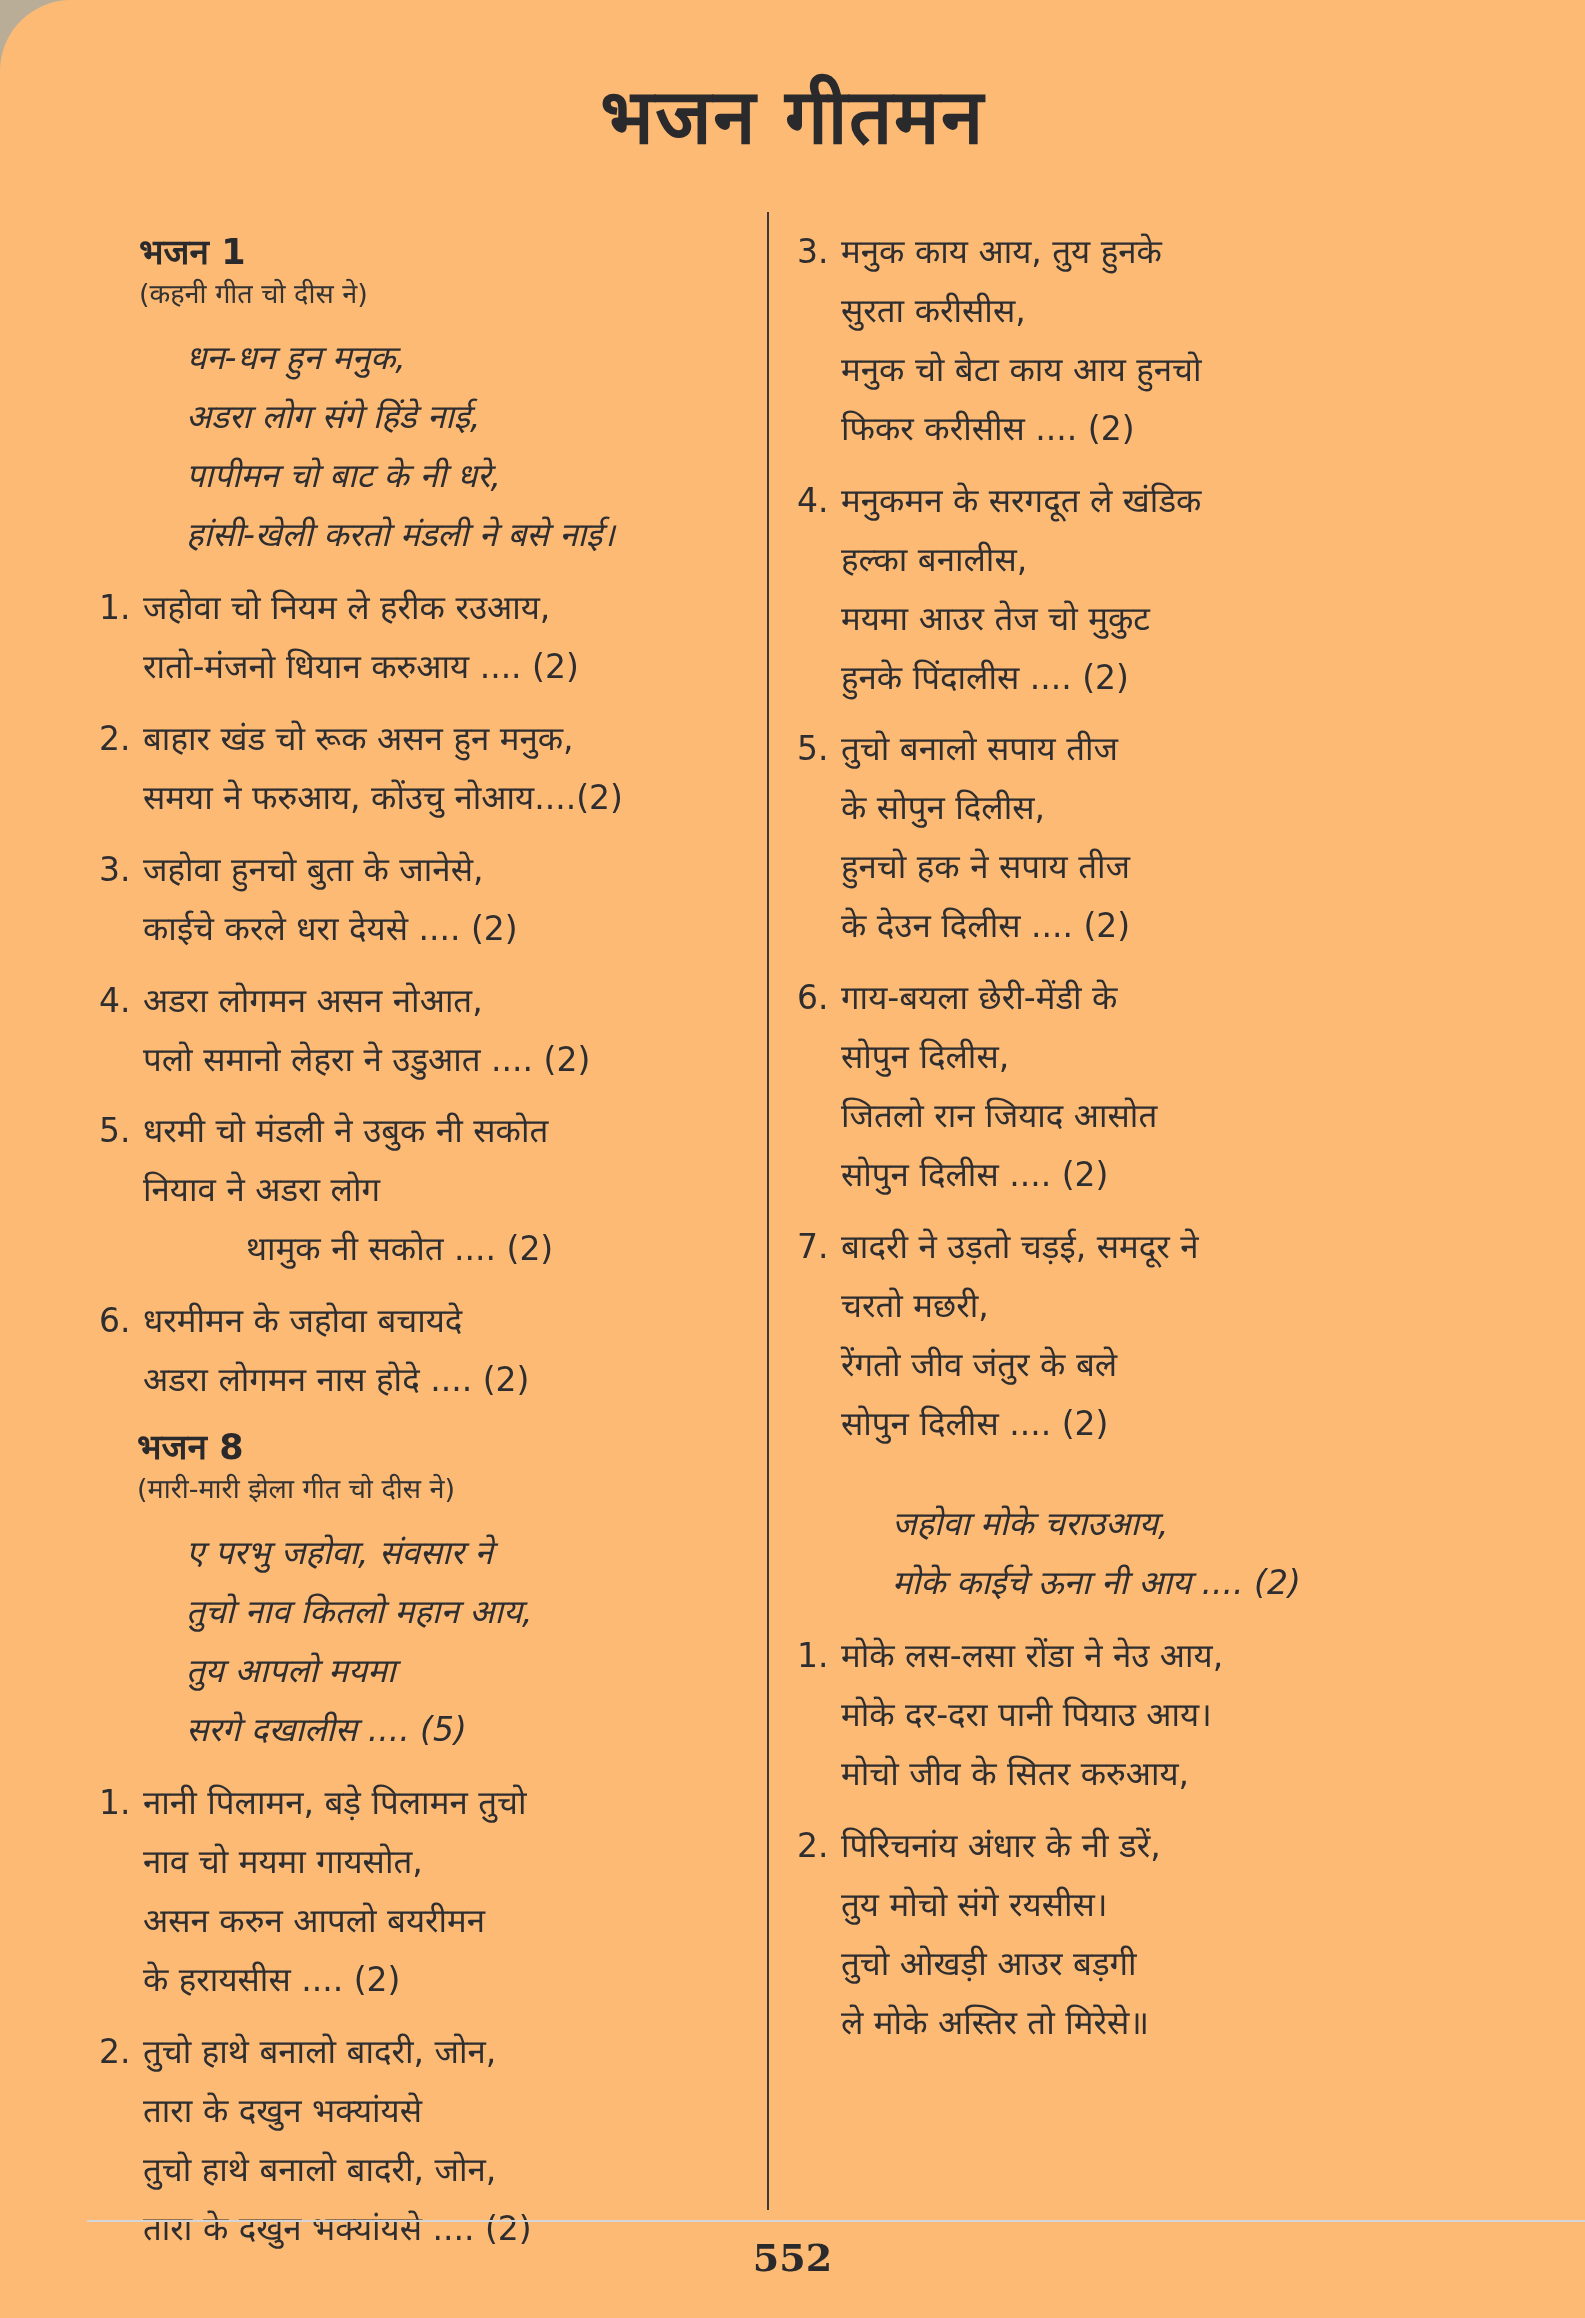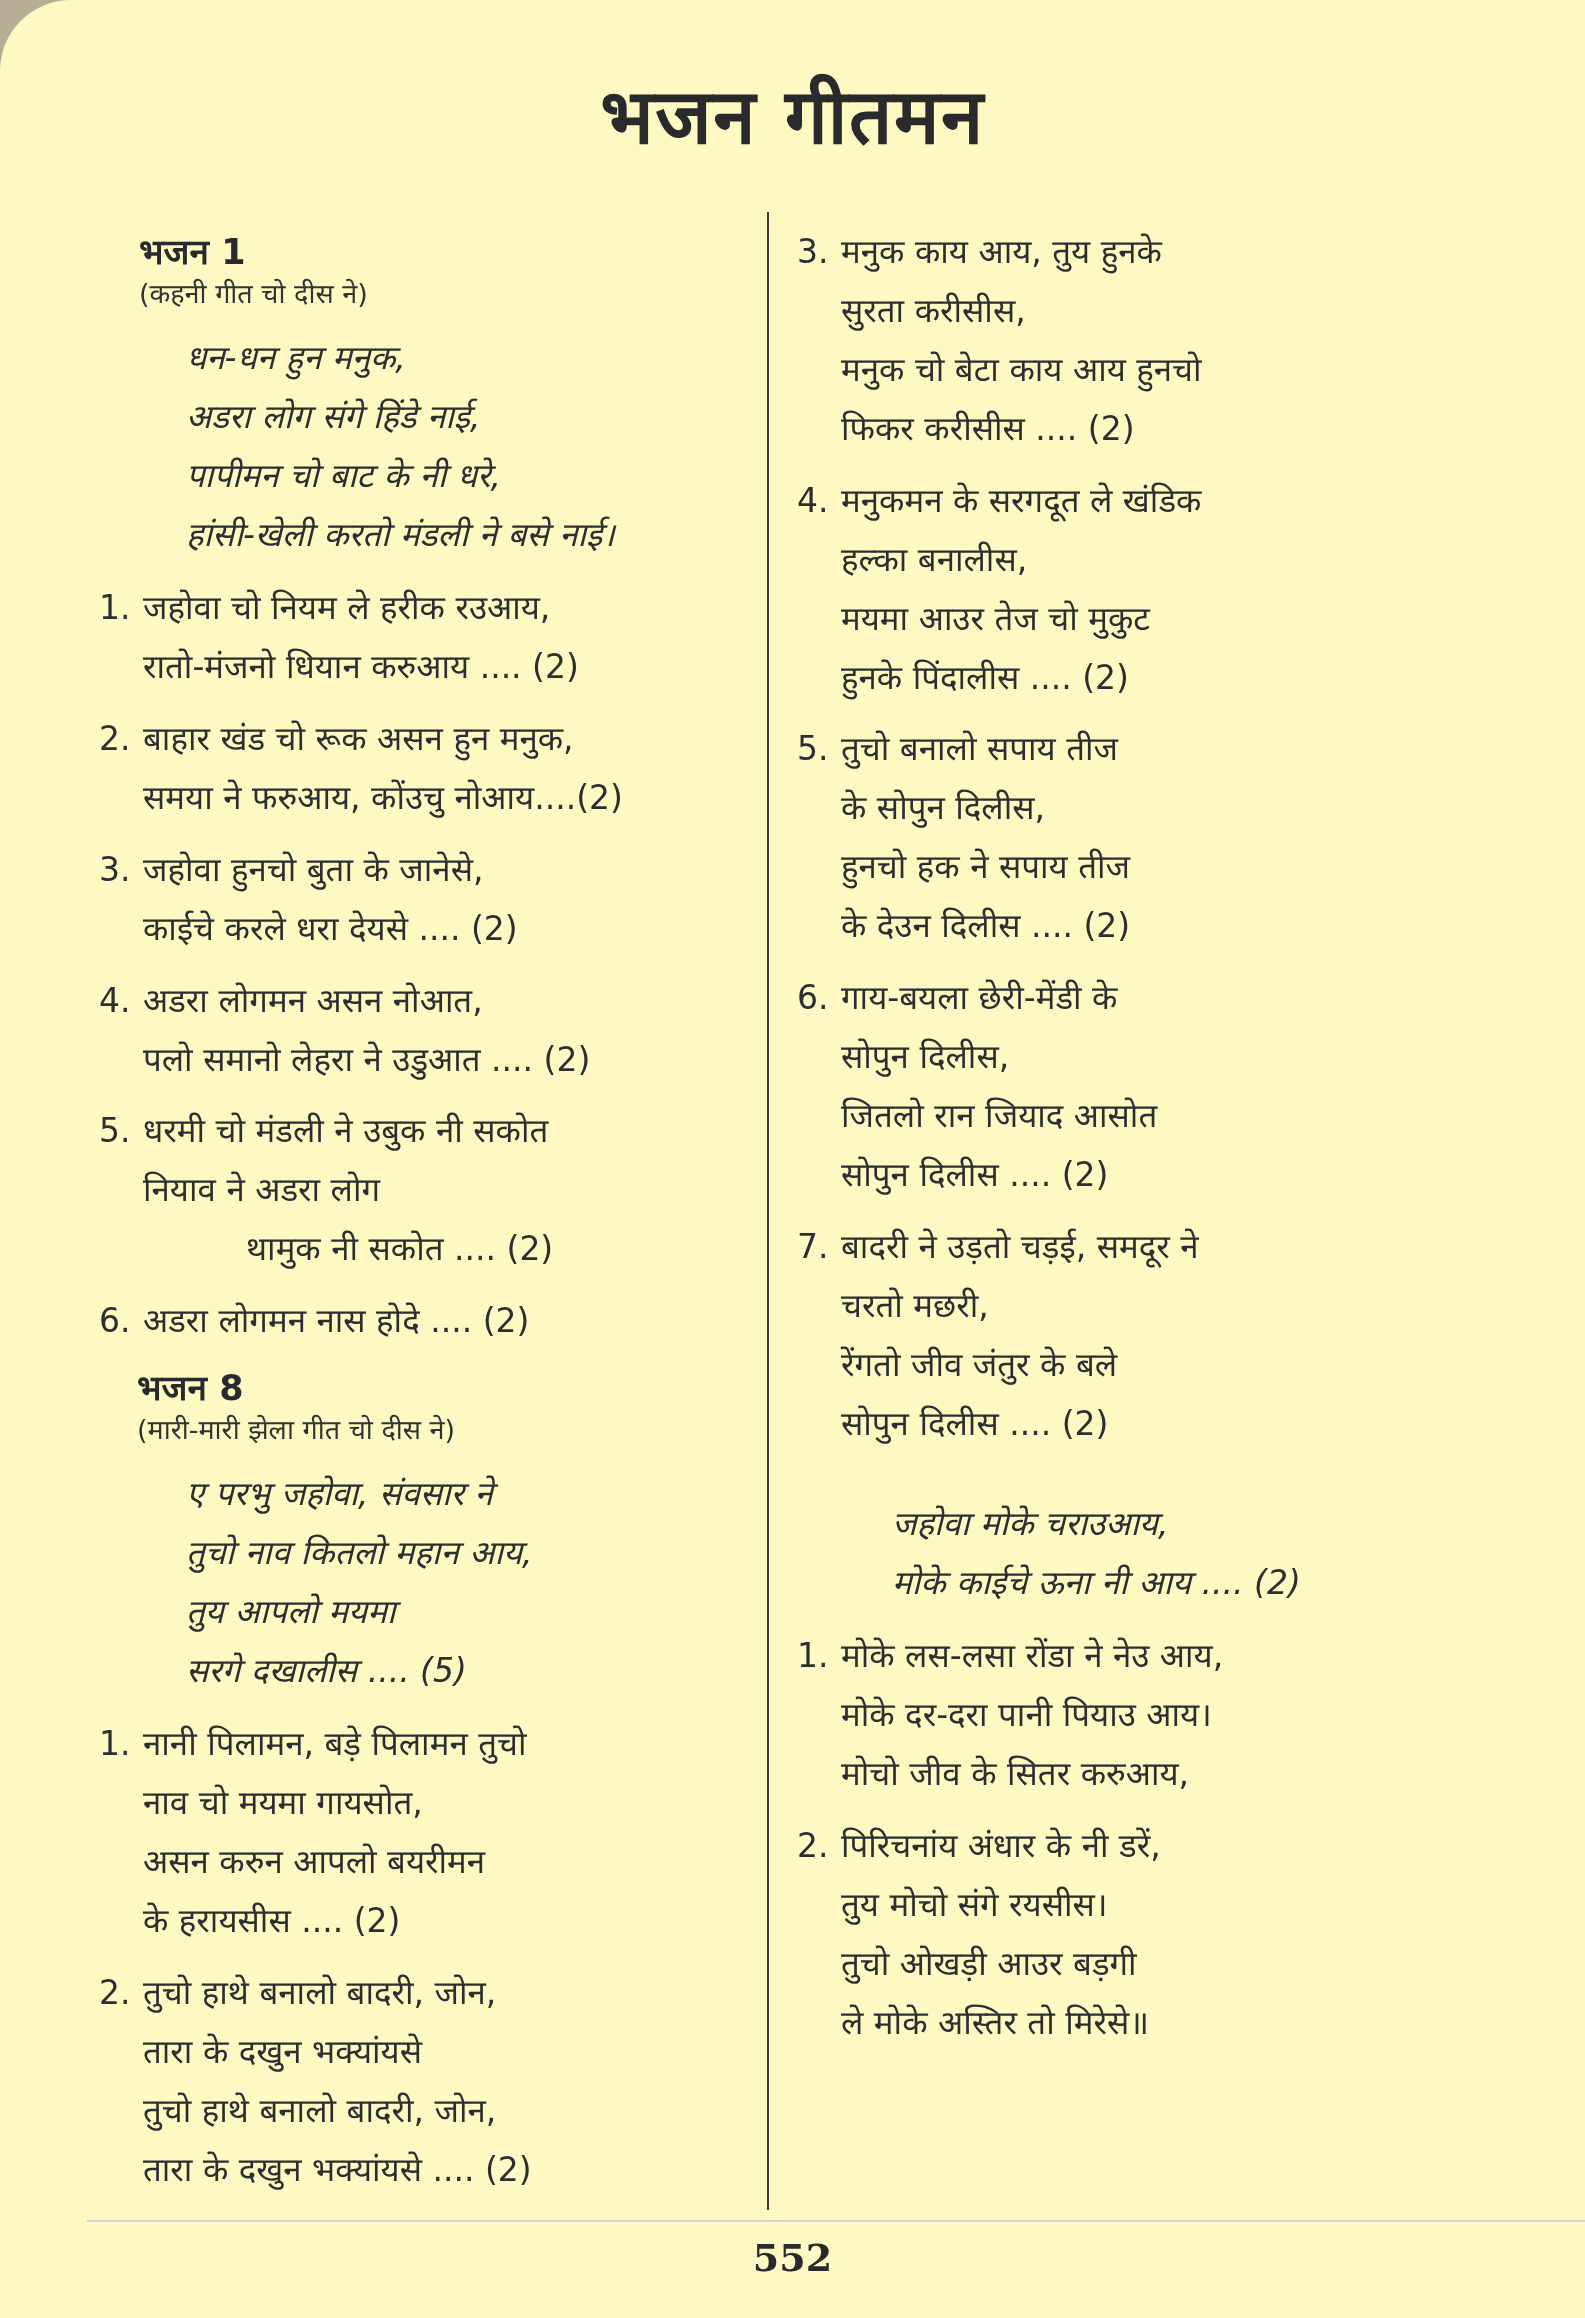--- a/index.html
+++ b/index.html
@@ -4,21 +4,21 @@
 <style>
   html, body { margin: 0; padding: 0; }
   body {
     width: 1585px; height: 2319px; overflow: hidden;
     background: #b9ad98;
     font-family: "DejaVu Sans", sans-serif;
     color: #2e2e30;
   }
   .page {
     position: absolute; left: 0; top: 0; width: 1585px; height: 2319px;
-    background: #fef9c3;
+    background: #fdba74;
     border-top-left-radius: 71px;
   }
   .title {
     position: absolute; left: 0; width: 1585px; top: 62px;
     text-align: center; font-size: 76px; font-weight: bold; color: #2a2a2c;
     letter-spacing: 1.6px;
   }
   .divider {
     position: absolute; left: 767px; top: 212px; width: 2.4px; height: 1998px;
     background: #3a3a3c;
@@ -106,20 +106,21 @@
       <span class="num">5.</span>
       <div class="lines">
         <div class="line">धरमी चो मंडली ने उबुक नी सकोत</div>
         <div class="line">नियाव ने अडरा लोग</div>
         <div class="line indent">थामुक नी सकोत .... (2)</div>
       </div>
     </div>
     <div class="stanza">
       <span class="num">6.</span>
       <div class="lines">
+        <div class="line">धरमीमन के जहोवा बचायदे</div>
         <div class="line">अडरा लोगमन नास होदे .... (2)</div>
       </div>
     </div>
 
     <div class="hymn-head h8">
       <span class="hymn-title">भजन 8</span>
       <span class="hymn-tune">(मारी-मारी झेला गीत चो दीस ने)</span>
     </div>
     <div class="refrain">
       <div class="line">ए परभु जहोवा, संवसार ने</div>

